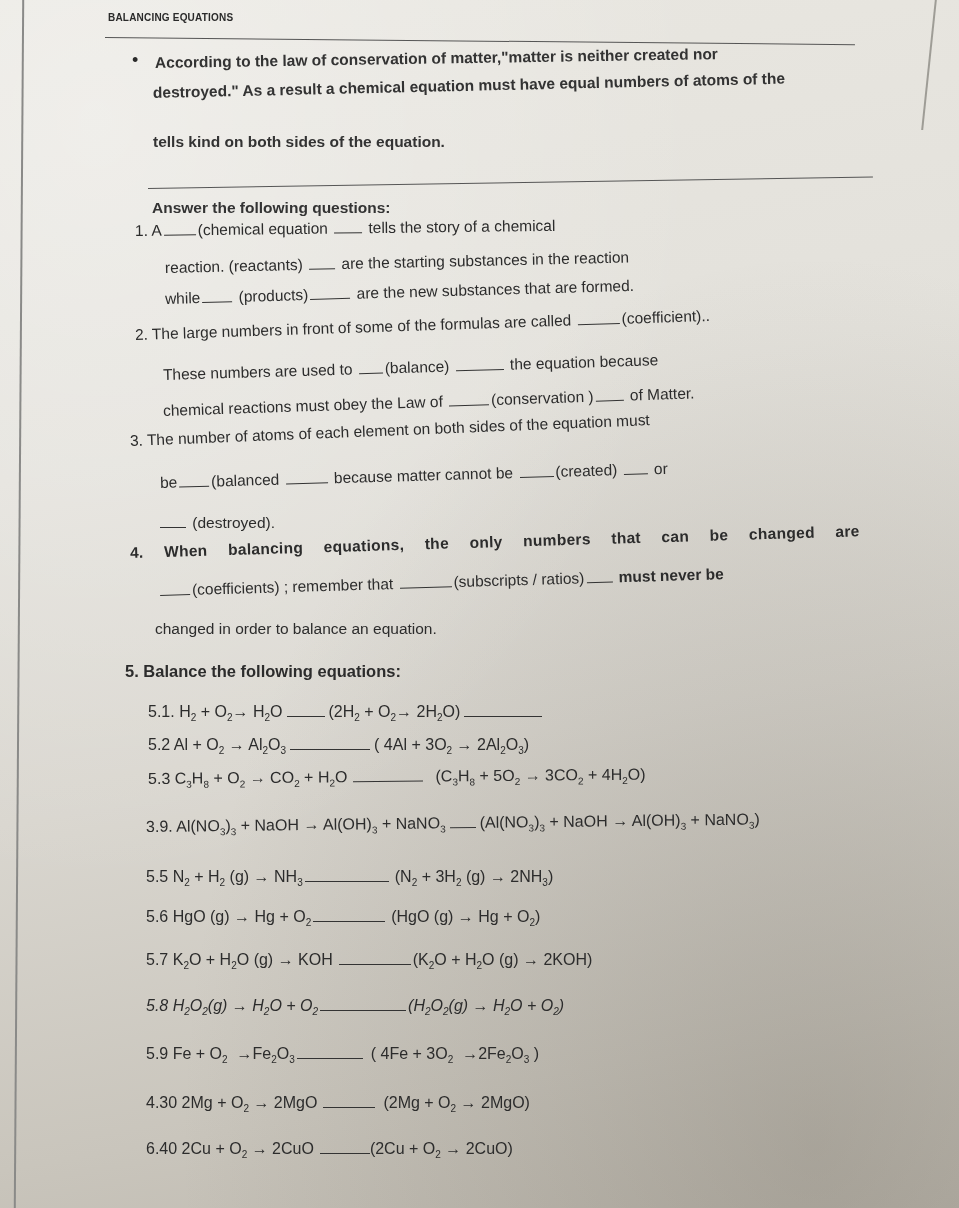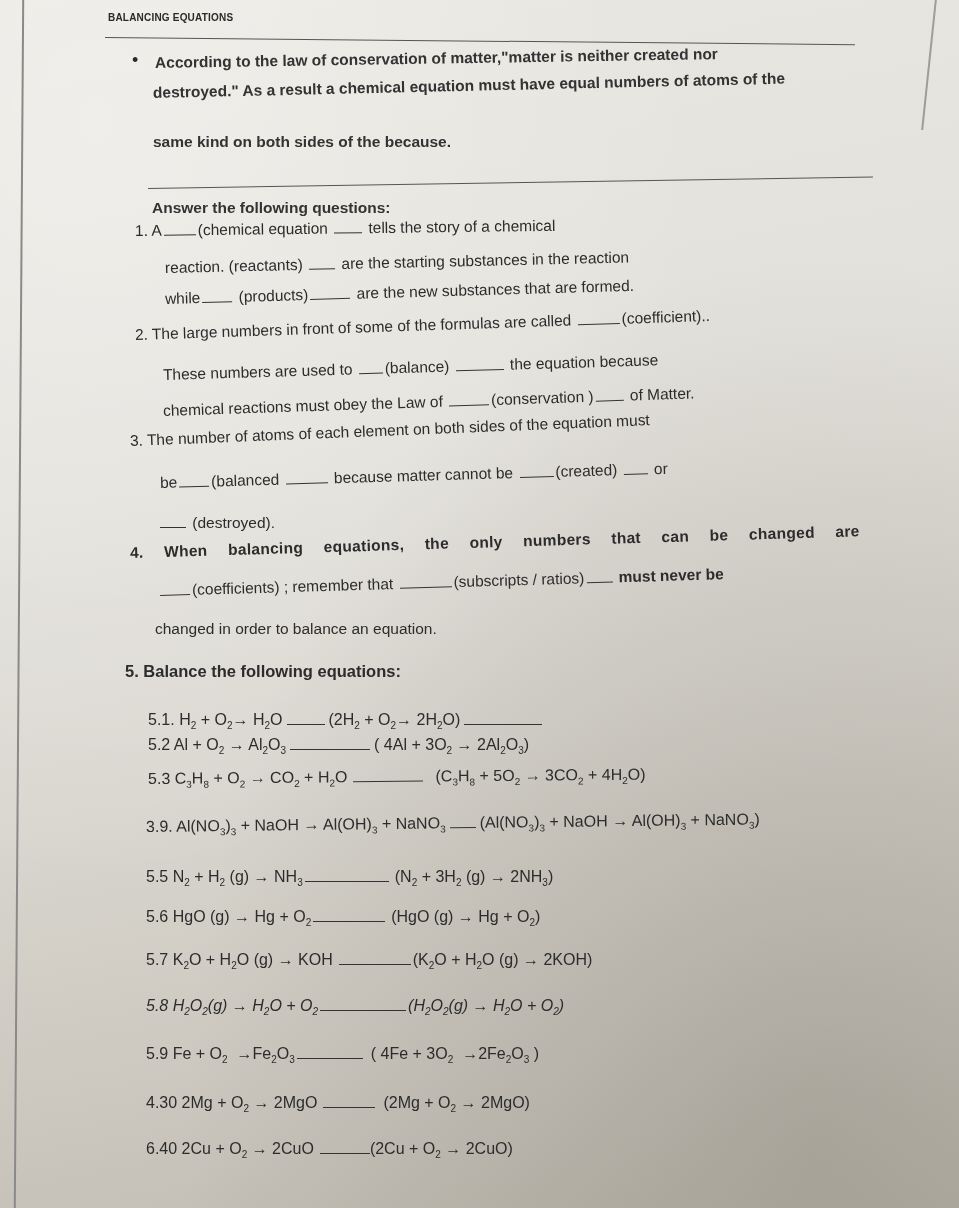--- a/index.html
+++ b/index.html
@@ -50,21 +50,21 @@
 <div class="paper-shade"></div>
 <div class="margin-line"></div>
 <div class="edge-line"></div>
 
 <div class="abs title">BALANCING EQUATIONS</div>
 <div class="title-rule"></div>
 
 <div class="abs bullet">•</div>
 <div class="abs intro" style="left:155px; top:54px; transform:rotate(-0.9deg); transform-origin:left;">According to the law of  conservation of matter,"matter is neither created nor</div>
 <div class="abs intro" style="left:153px; top:84px; transform:rotate(-1.3deg); transform-origin:left;">destroyed." As a result a chemical equation must have equal numbers of atoms of the</div>
-<div class="abs intro" style="left:153px; top:133px;">same kind on both sides of the because.</div>
+<div class="abs intro" style="left:153px; top:133px;">tells kind on both sides of the equation.</div>
 <div class="abs intro" style="left:152px; top:163px;margin-top:36px;">Answer the following questions:</div>
 <div class="answer-rule"></div>
 
 <div class="abs q" style="left:135px; top:222px; transform:rotate(-0.7deg); transform-origin:left;">
   <span>1.  A</span><span class="blank" style="width:32px"></span><span>(chemical equation</span>
   <span class="blank" style="width:28px"></span>
   <span>tells the story of a chemical</span>
 </div>
 <div class="abs q" style="left:165px; top:259px; transform:rotate(-1.3deg); transform-origin:left;">
   <span>reaction. (reactants)</span>
@@ -110,21 +110,21 @@
 <div class="abs q bold just" style="left:130px; top:544px; transform:rotate(-1.7deg); transform-origin:left; word-spacing:16px;">4. When balancing equations, the only numbers that can be changed are</div>
 <div class="abs q" style="left:158px; top:582px; transform:rotate(-1.7deg); transform-origin:left;">
   <span class="blank" style="width:30px"></span><span>(coefficients)  ;  remember  that</span>
   <span class="blank" style="width:52px"></span><span>(subscripts  /   ratios)</span><span class="blank" style="width:26px"></span>
   <span class="bold">must  never  be</span>
 </div>
 <div class="abs q" style="left:155px; top:620px;text-align:right;">changed in order to balance an equation.</div>
 
 <div class="abs q bold" style="left:125px; top:662px; font-size:16.5px;">5. Balance the following equations:</div>
 
-<div class="abs eq" style="left:148px; top:703px;margin-top:8px;">
+<div class="abs eq" style="left:148px; top:703px;">
   <span>5.1.</span>
   H<sub>2</sub> + O<sub>2</sub>→ H<sub>2</sub>O<span class="blank" style="display:inline-block;width:38px;border-bottom:1.5px solid #333;margin:0 4px;"></span>(2H<sub>2</sub> + O<sub>2</sub>→ 2H<sub>2</sub>O)<span style="display:inline-block;width:78px;border-bottom:1.5px solid #333;margin-left:4px;"></span>
 </div>
 <div class="abs eq" style="left:148px; top:736px;">
   <span>5.2</span>
   Al + O<sub>2</sub> → Al<sub>2</sub>O<sub>3</sub><span style="display:inline-block;width:80px;border-bottom:1.5px solid #333;margin:0 4px;"></span>( 4Al + 3O<sub>2</sub> → 2Al<sub>2</sub>O<sub>3</sub>)
 </div>
 <div class="abs eq" style="left:148px; top:770px; transform:rotate(-0.5deg); transform-origin:left;">
   <span>5.3</span>
   C<sub>3</sub>H<sub>8</sub> + O<sub>2</sub> → CO<sub>2</sub> + H<sub>2</sub>O<span style="display:inline-block;width:70px;border-bottom:1.5px solid #333;margin:0 12px 0 6px;"></span>(C<sub>3</sub>H<sub>8</sub> + 5O<sub>2</sub> → 3CO<sub>2</sub> + 4H<sub>2</sub>O)

